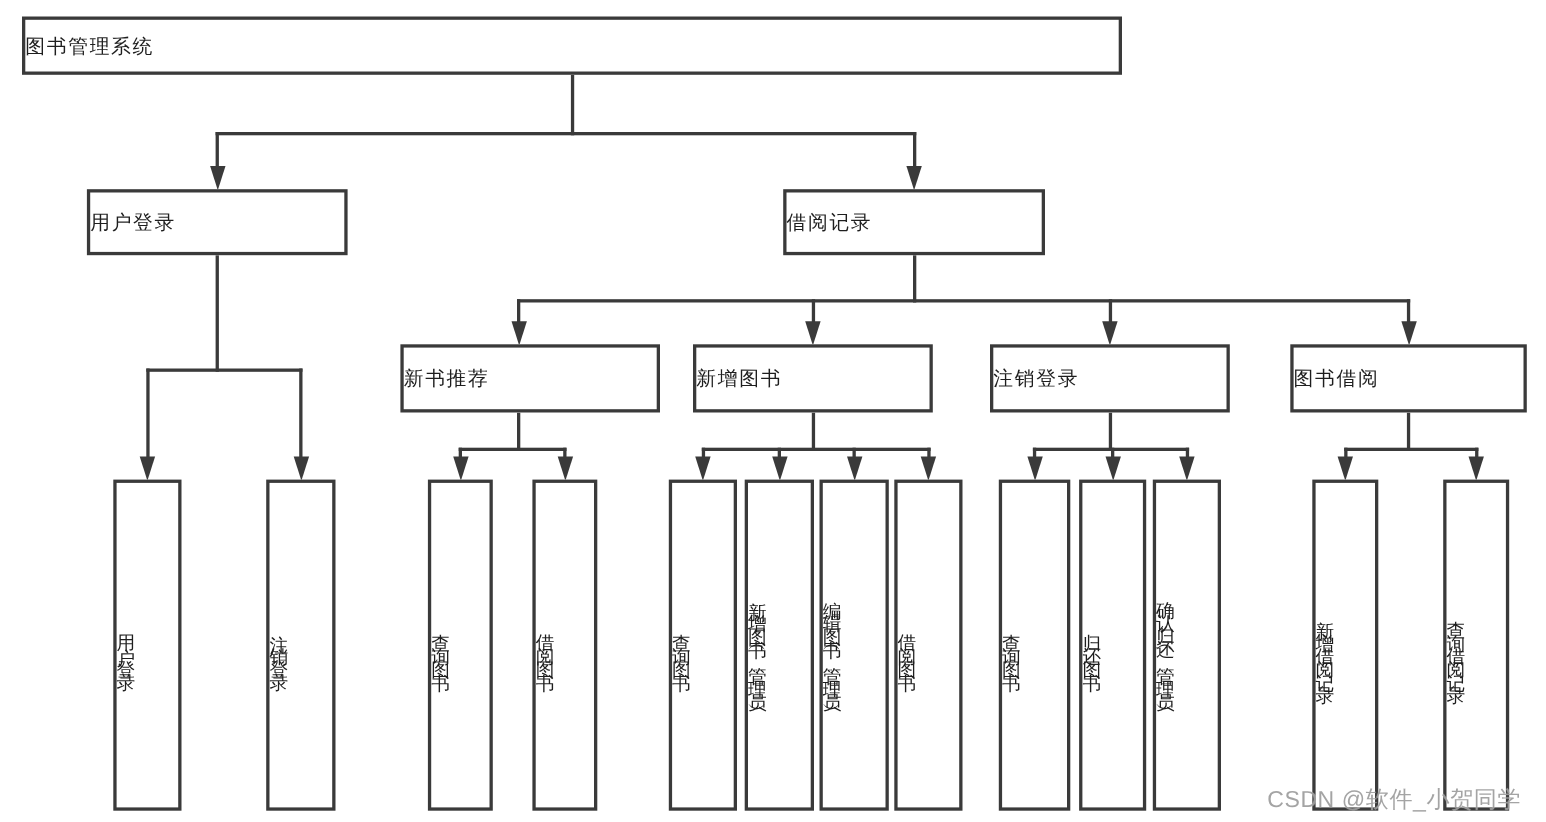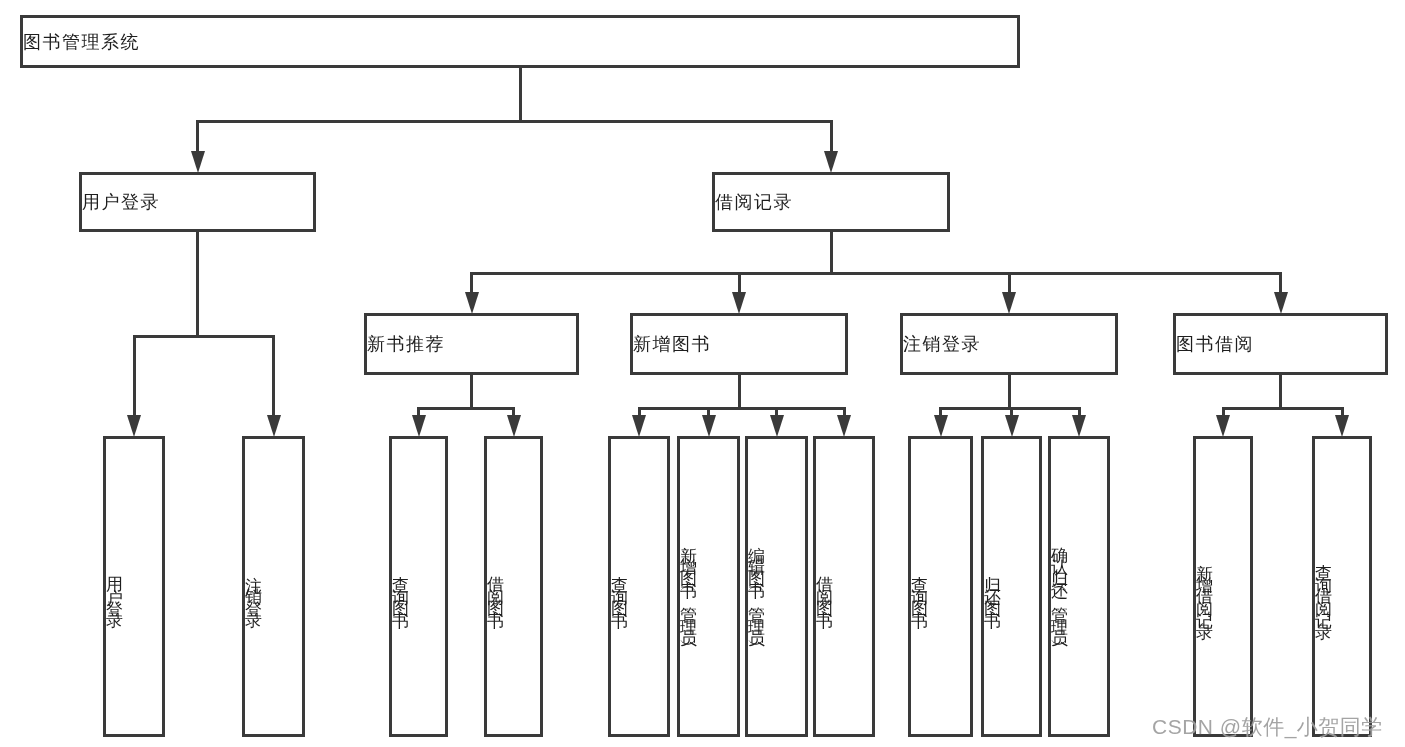--- a/index.html
+++ b/index.html
@@ -115,21 +115,21 @@
   <div id="nodes">
       <div class="node horizontal" style="left: 20px; top: 15px; width: 1000px; height: 53px;">
         <span class="lbl">图书管理系统</span>
       </div>
       <div class="node horizontal" style="left: 79px; top: 172px; width: 237px; height: 60px;">
         <span class="lbl">用户登录</span>
       </div>
       <div class="node horizontal" style="left: 712px; top: 172px; width: 238px; height: 60px;">
         <span class="lbl">借阅记录</span>
       </div>
-      <div class="node horizontal" style="left: 364px; top: 313px; width: 215px; height: 62px;">
+      <div class="node horizontal" style="left: 364px; top: 313px; width: 236px; height: 62px;">
         <span class="lbl">新书推荐</span>
       </div>
       <div class="node horizontal" style="left: 630px; top: 313px; width: 218px; height: 62px;">
         <span class="lbl">新增图书</span>
       </div>
       <div class="node horizontal" style="left: 900px; top: 313px; width: 218px; height: 62px;">
         <span class="lbl">注销登录</span>
       </div>
       <div class="node horizontal" style="left: 1173px; top: 313px; width: 215px; height: 62px;">
         <span class="lbl">图书借阅</span>

